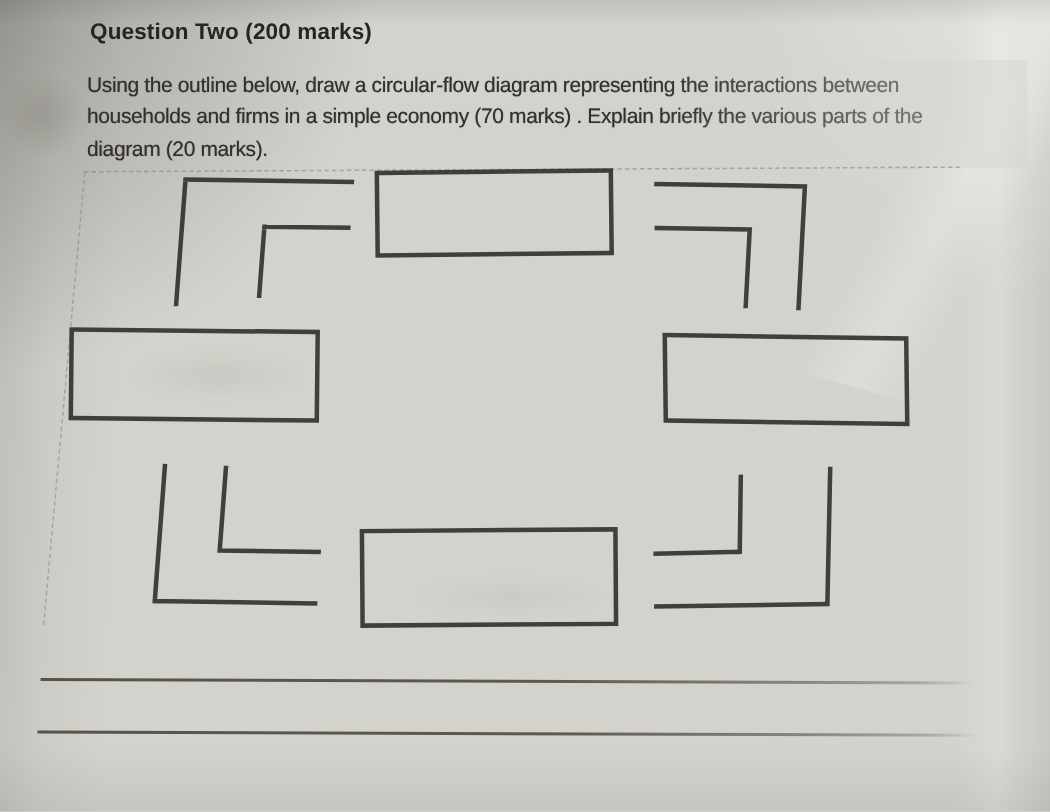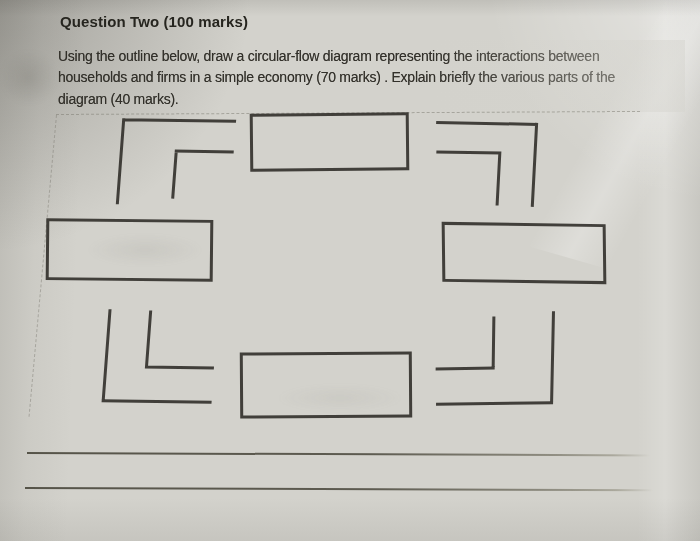--- a/index.html
+++ b/index.html
@@ -98,26 +98,26 @@
 <body>
 
 <div class="page">
 
   <div class="paper-shading"></div>
   <div class="paper-crease"></div>
   <div class="ghost-smudge ghost-a"></div>
   <div class="ghost-smudge ghost-b"></div>
   <div class="ghost-smudge ghost-c"></div>
 
-  <div class="q-title">Question Two (100 marks)</div>
+  <div class="q-title">Question Two (200 marks)</div>
 
   <div class="q-body">
     <div class="line">Using the outline below, draw a circular-flow diagram representing the interactions between</div>
     <div class="line">households and firms in a simple economy (70 marks) . Explain briefly the various parts of the</div>
-    <div class="line">diagram (40 marks).</div>
+    <div class="line">diagram (20 marks).</div>
   </div>
   <div class="text-fade"></div>
 
   <div class="diagram">
     <div class="dash-top"></div>
     <div class="dash-left"></div>
 
     <div class="shape c-tl tl-outer"></div>
     <div class="shape c-tl tl-inner"></div>
     <div class="shape box box-top"></div>

